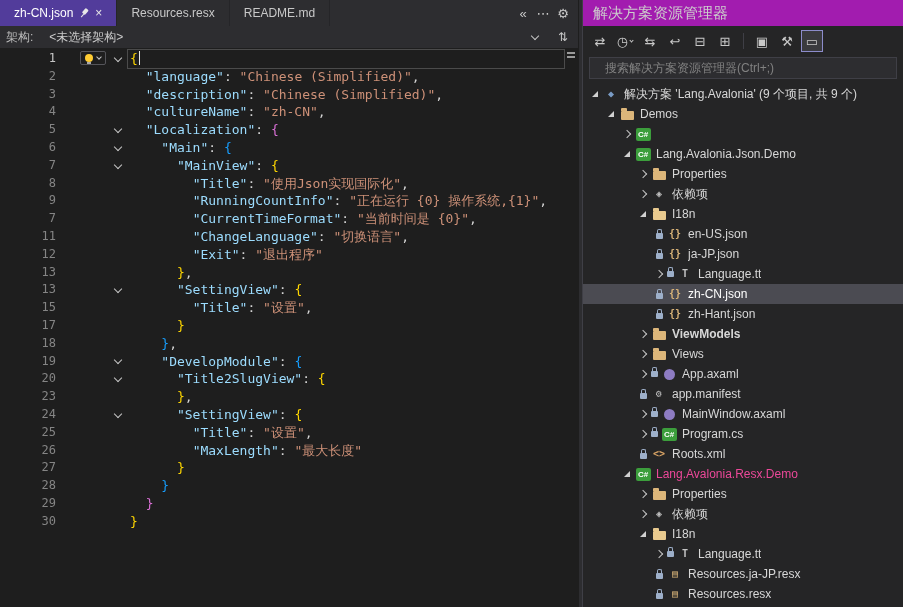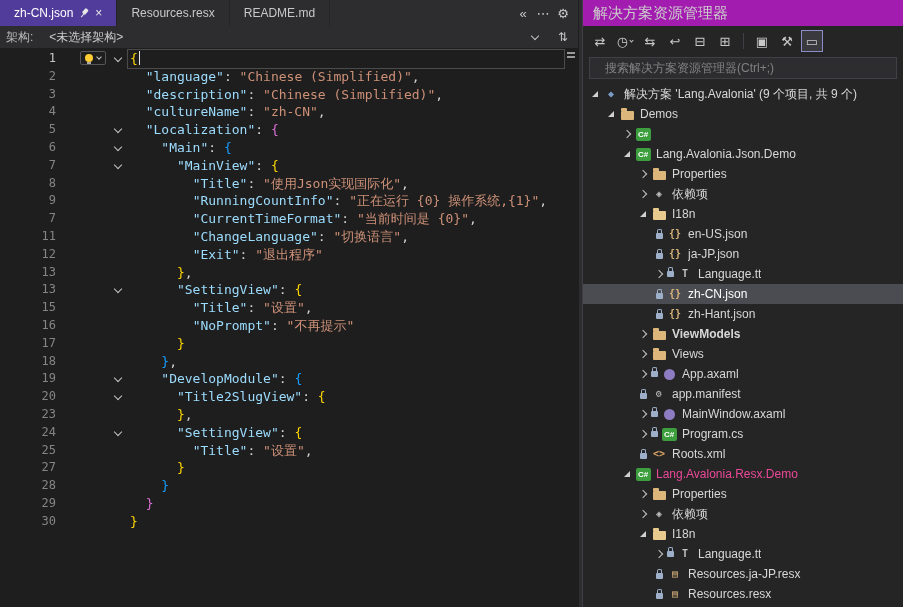--- a/index.html
+++ b/index.html
@@ -129,28 +129,28 @@
           <div class="code-line"><span class="ln">6</span><span class="glyph"></span><span class="fold"><span class="chev chev-down"></span></span><span class="code"><span class="tk-p">    </span><span class="tk-k">"Main"</span><span class="tk-p">: </span><span class="tk-b2">{</span></span></div>
           <div class="code-line"><span class="ln">7</span><span class="glyph"></span><span class="fold"><span class="chev chev-down"></span></span><span class="code"><span class="tk-p">      </span><span class="tk-k">"MainView"</span><span class="tk-p">: </span><span class="tk-b0">{</span></span></div>
           <div class="code-line"><span class="ln">8</span><span class="glyph"></span><span class="fold"></span><span class="code"><span class="tk-p">        </span><span class="tk-k">"Title"</span><span class="tk-p">: </span><span class="tk-s">"使用Json实现国际化"</span><span class="tk-p">,</span></span></div>
           <div class="code-line"><span class="ln">9</span><span class="glyph"></span><span class="fold"></span><span class="code"><span class="tk-p">        </span><span class="tk-k">"RunningCountInfo"</span><span class="tk-p">: </span><span class="tk-s">"正在运行 {0} 操作系统,{1}"</span><span class="tk-p">,</span></span></div>
           <div class="code-line"><span class="ln">7</span><span class="glyph"></span><span class="fold"></span><span class="code"><span class="tk-p">        </span><span class="tk-k">"CurrentTimeFormat"</span><span class="tk-p">: </span><span class="tk-s">"当前时间是 {0}"</span><span class="tk-p">,</span></span></div>
           <div class="code-line"><span class="ln">11</span><span class="glyph"></span><span class="fold"></span><span class="code"><span class="tk-p">        </span><span class="tk-k">"ChangeLanguage"</span><span class="tk-p">: </span><span class="tk-s">"切换语言"</span><span class="tk-p">,</span></span></div>
           <div class="code-line"><span class="ln">12</span><span class="glyph"></span><span class="fold"></span><span class="code"><span class="tk-p">        </span><span class="tk-k">"Exit"</span><span class="tk-p">: </span><span class="tk-s">"退出程序"</span></span></div>
           <div class="code-line"><span class="ln">13</span><span class="glyph"></span><span class="fold"></span><span class="code"><span class="tk-p">      </span><span class="tk-b0">}</span><span class="tk-p">,</span></span></div>
           <div class="code-line"><span class="ln">13</span><span class="glyph"></span><span class="fold"><span class="chev chev-down"></span></span><span class="code"><span class="tk-p">      </span><span class="tk-k">"SettingView"</span><span class="tk-p">: </span><span class="tk-b0">{</span></span></div>
           <div class="code-line"><span class="ln">15</span><span class="glyph"></span><span class="fold"></span><span class="code"><span class="tk-p">        </span><span class="tk-k">"Title"</span><span class="tk-p">: </span><span class="tk-s">"设置"</span><span class="tk-p">,</span></span></div>
-          <div class="code-line"><span class="ln">16</span><span class="glyph"></span><span class="fold"></span><span class="code"><span class="tk-p">        </span><span class="tk-k">"NoPrompt"</span><span class="tk-p">: </span><span class="tk-s">"不再提示"</span></span></div>
           <div class="code-line"><span class="ln">17</span><span class="glyph"></span><span class="fold"></span><span class="code"><span class="tk-p">      </span><span class="tk-b0">}</span></span></div>
           <div class="code-line"><span class="ln">18</span><span class="glyph"></span><span class="fold"></span><span class="code"><span class="tk-p">    </span><span class="tk-b2">}</span><span class="tk-p">,</span></span></div>
           <div class="code-line"><span class="ln">19</span><span class="glyph"></span><span class="fold"><span class="chev chev-down"></span></span><span class="code"><span class="tk-p">    </span><span class="tk-k">"DevelopModule"</span><span class="tk-p">: </span><span class="tk-b2">{</span></span></div>
           <div class="code-line"><span class="ln">20</span><span class="glyph"></span><span class="fold"><span class="chev chev-down"></span></span><span class="code"><span class="tk-p">      </span><span class="tk-k">"Title2SlugView"</span><span class="tk-p">: </span><span class="tk-b0">{</span></span></div>
           <div class="code-line"><span class="ln">23</span><span class="glyph"></span><span class="fold"></span><span class="code"><span class="tk-p">      </span><span class="tk-b0">}</span><span class="tk-p">,</span></span></div>
           <div class="code-line"><span class="ln">24</span><span class="glyph"></span><span class="fold"><span class="chev chev-down"></span></span><span class="code"><span class="tk-p">      </span><span class="tk-k">"SettingView"</span><span class="tk-p">: </span><span class="tk-b0">{</span></span></div>
           <div class="code-line"><span class="ln">25</span><span class="glyph"></span><span class="fold"></span><span class="code"><span class="tk-p">        </span><span class="tk-k">"Title"</span><span class="tk-p">: </span><span class="tk-s">"设置"</span><span class="tk-p">,</span></span></div>
+          <div class="code-line"><span class="ln">26</span><span class="glyph"></span><span class="fold"></span><span class="code"><span class="tk-p">        </span><span class="tk-k">"MaxLength"</span><span class="tk-p">: </span><span class="tk-s">"最大长度"</span></span></div>
           <div class="code-line"><span class="ln">27</span><span class="glyph"></span><span class="fold"></span><span class="code"><span class="tk-p">      </span><span class="tk-b0">}</span></span></div>
           <div class="code-line"><span class="ln">28</span><span class="glyph"></span><span class="fold"></span><span class="code"><span class="tk-p">    </span><span class="tk-b2">}</span></span></div>
           <div class="code-line"><span class="ln">29</span><span class="glyph"></span><span class="fold"></span><span class="code"><span class="tk-p">  </span><span class="tk-b1">}</span></span></div>
           <div class="code-line"><span class="ln">30</span><span class="glyph"></span><span class="fold"></span><span class="code"><span class="tk-b0">}</span></span></div>
         </div>
       <div class="scrollbar">
         <span class="scroll-flag"></span>
       </div>
     </div>
   </div>

